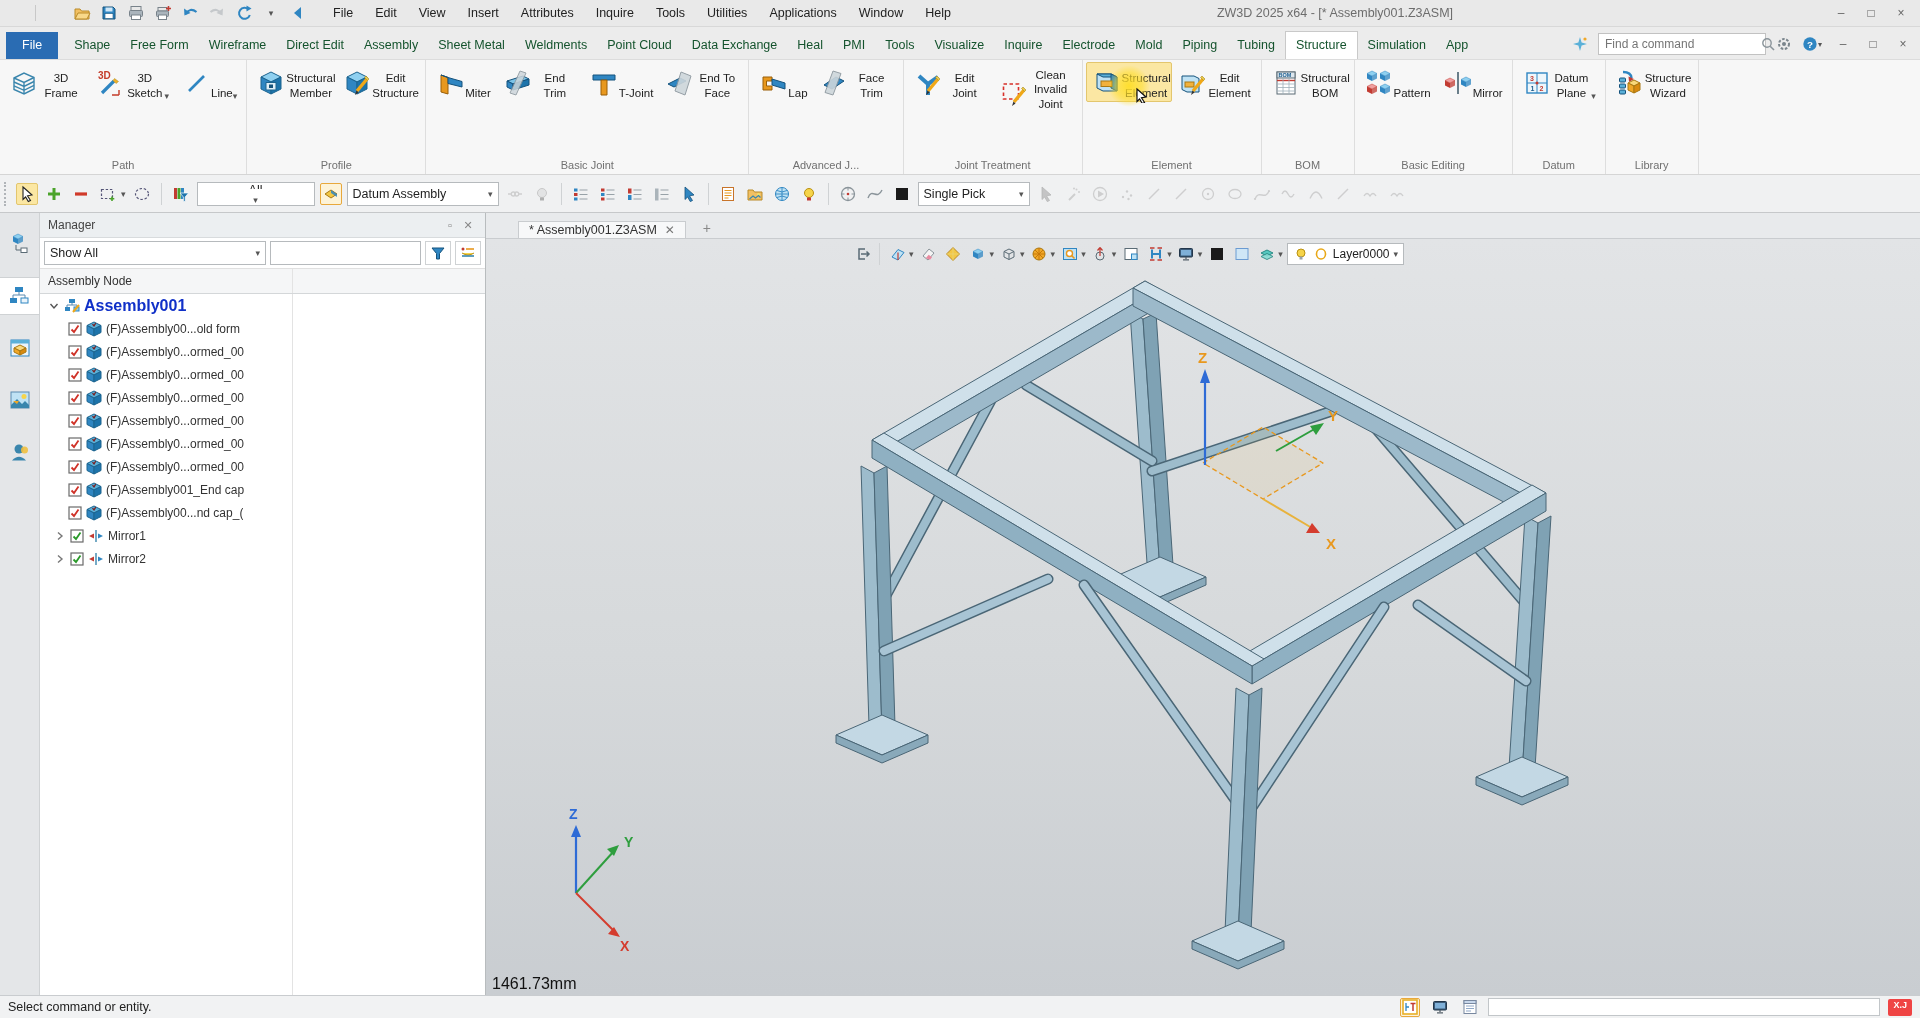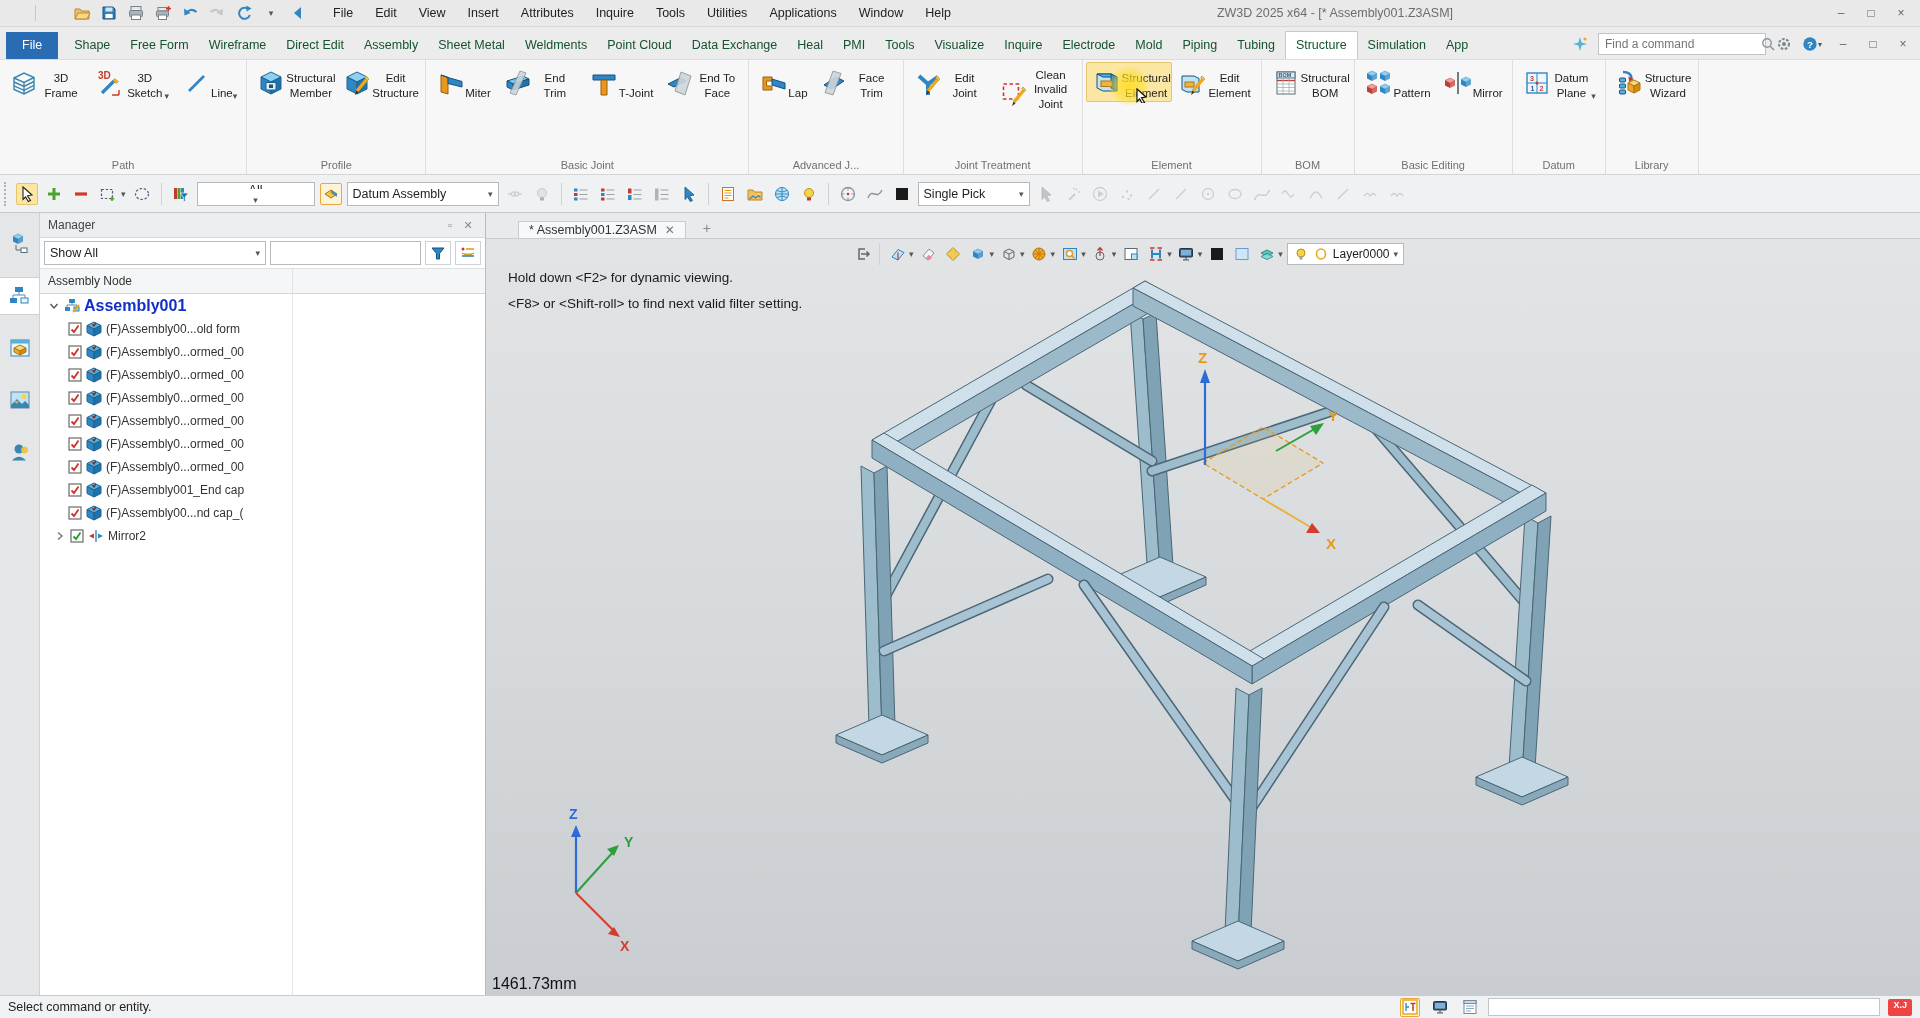--- a/index.html
+++ b/index.html
@@ -1053,20 +1053,41 @@
               <path d="M3.5 7.5 L6 10 L10.5 3.5" fill="none" stroke="#2a9a2a" stroke-width="1.8"></path>
             </svg>
           </span>
           <span>
             <svg width="16" height="16" viewBox="0 0 16 16" xmlns="http://www.w3.org/2000/svg">
               <polygon points="1,8 6,5.5 6,10.5" fill="#c23b32"></polygon>
               <polygon points="15,8 10,5.5 10,10.5" fill="#2f86c2"></polygon>
               <line x1="8" y1="2" x2="8" y2="14" stroke="#3a86ad" stroke-width="1.4"></line>
             </svg>
           </span>
+          <span class="lbl">Mirror1</span>
+        </div>
+        <div class="trow" style="padding-left: 14px;">
+          <span class="chev">
+            <svg width="12" height="12" viewBox="0 0 12 12" xmlns="http://www.w3.org/2000/svg">
+              <polyline points="4,2.5 8,6 4,9.5" fill="none" stroke="#777" stroke-width="1.4"></polyline>
+            </svg>
+          </span>
+          <span>
+            <svg width="14" height="14" viewBox="0 0 14 14" xmlns="http://www.w3.org/2000/svg">
+              <rect x="1" y="1" width="12" height="12" fill="#fff" stroke="#6a6a6a" stroke-width="1.2"></rect>
+              <path d="M3.5 7.5 L6 10 L10.5 3.5" fill="none" stroke="#2a9a2a" stroke-width="1.8"></path>
+            </svg>
+          </span>
+          <span>
+            <svg width="16" height="16" viewBox="0 0 16 16" xmlns="http://www.w3.org/2000/svg">
+              <polygon points="1,8 6,5.5 6,10.5" fill="#c23b32"></polygon>
+              <polygon points="15,8 10,5.5 10,10.5" fill="#2f86c2"></polygon>
+              <line x1="8" y1="2" x2="8" y2="14" stroke="#3a86ad" stroke-width="1.4"></line>
+            </svg>
+          </span>
           <span class="lbl">Mirror2</span>
         </div>
       </div>
   </div>
 
   <div id="canvas">
     <div id="doctabs">
       <div class="dtab">
         <span>* Assembly001.Z3ASM</span>
         <span class="x">✕</span>
@@ -1190,24 +1211,20 @@
             </span>
             <span>
               <svg width="16" height="16" viewBox="0 0 16 16" xmlns="http://www.w3.org/2000/svg">
                 <ellipse cx="8" cy="8" rx="4.5" ry="5" fill="none" stroke="#e8a818" stroke-width="1.6"></ellipse>
               </svg>
             </span>
             <span>Layer0000</span>
             <span class="ca" style="font-size: 9px; color: rgb(85, 85, 85);">▾</span>
           </div>
         </div>
-      <div id="hints">
-        <div>Hold down &lt;F2&gt; for dynamic viewing.</div>
-        <div>&lt;F8&gt; or &lt;Shift-roll&gt; to find next valid filter setting.</div>
-      </div>
 
       <svg id="framesvg" viewBox="0 0 1434 756" xmlns="http://www.w3.org/2000/svg">
         <g stroke="#4a6676" stroke-width="1" stroke-linejoin="round">
 
           <polygon points="644,73 661,324 674,332 657,80" fill="#9dbccc"></polygon>
           <polygon points="657,80 674,332 687,326 670,74" fill="#7fa2b4"></polygon>
           <polygon points="628,338 674,318 720,338 674,358" fill="#c3d8e4"></polygon>
           <polygon points="628,338 628,346 674,366 720,346 720,338 674,358" fill="#89a9ba"></polygon>
 
           <g stroke="#4a6676" stroke-width="11" stroke-linecap="round">

